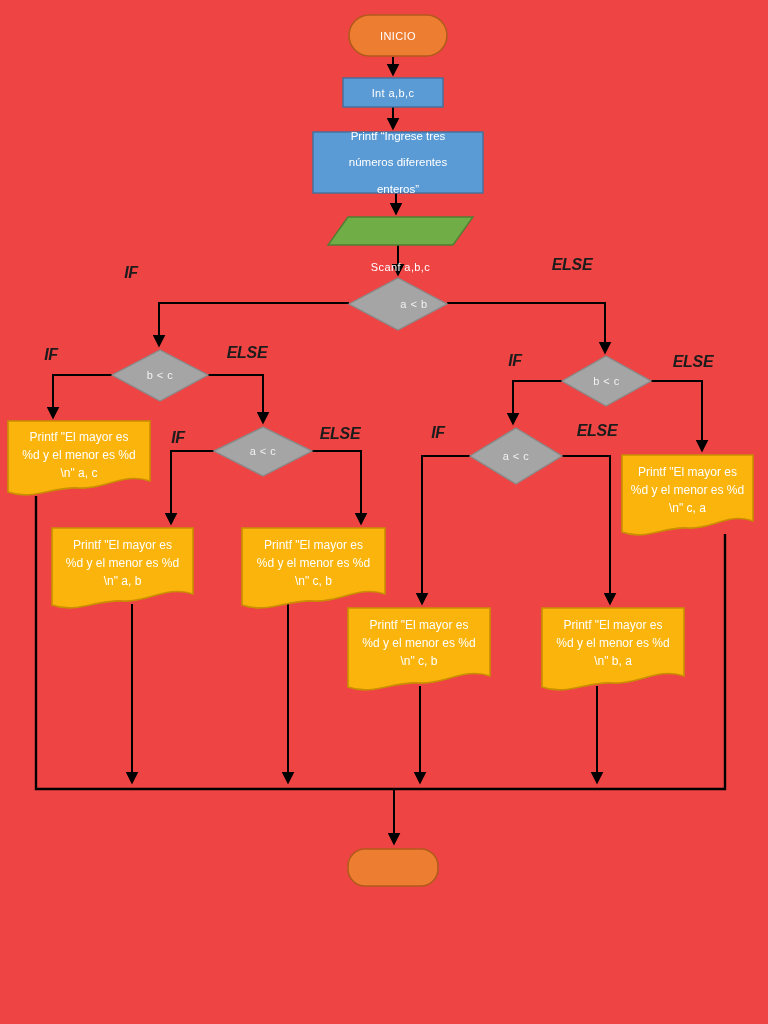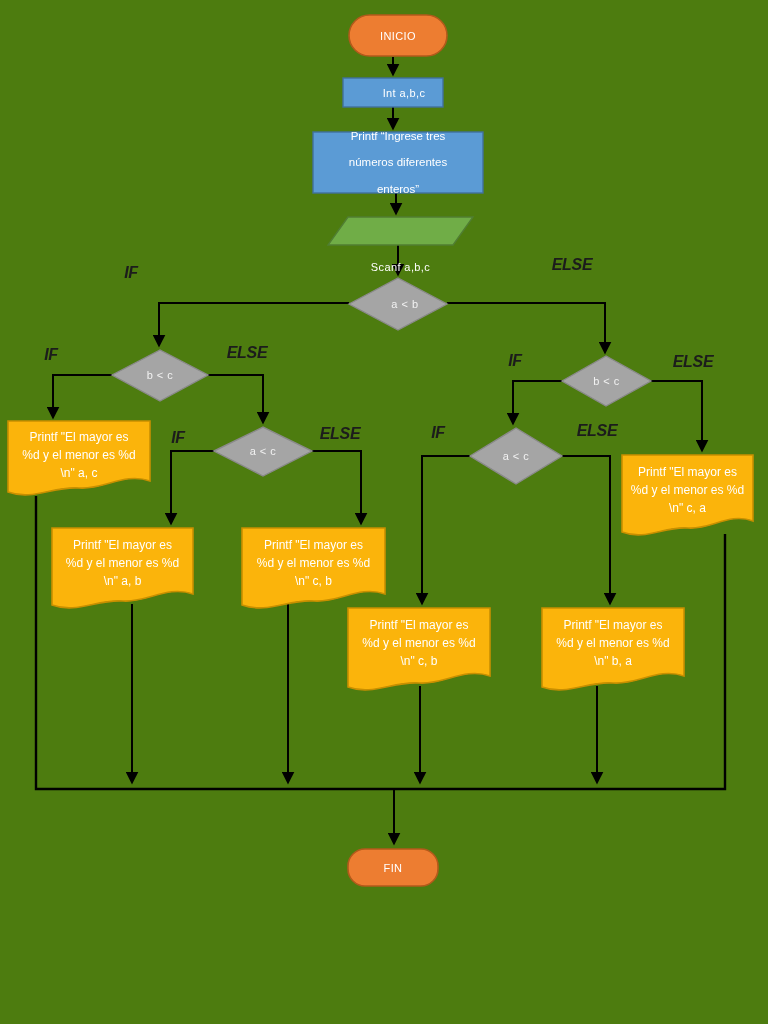--- a/index.html
+++ b/index.html
@@ -1,16 +1,16 @@
 <!DOCTYPE html>
 <html><head>
 <meta charset="utf-8">
 <style>
   html,body{margin:0;padding:0;background:#ffffff;}
-  #page{position:relative;width:768px;height:1024px;background:#4d7c0f;overflow:hidden;
+  #page{position:relative;width:768px;height:1024px;background:#ef4444;overflow:hidden;
         font-family:"Liberation Sans",sans-serif;}
   #wires{position:absolute;left:0;top:0;width:768px;height:1024px;}
   .txt{position:absolute;display:flex;align-items:center;justify-content:center;
        text-align:center;color:#ffffff;pointer-events:none;}
   .node-s{font-size:11px;letter-spacing:.4px;}
   .diam{font-size:11px;color:#f2f2f2;letter-spacing:.5px;}
   .prompt{font-size:11.5px;line-height:1.62;}
   .doctext{font-size:12px;line-height:1.5;}
   .branch{position:absolute;display:flex;align-items:center;justify-content:center;
           font-size:16px;font-weight:600;color:#1c1c1c;letter-spacing:-0.3px;font-style:italic;}
@@ -65,33 +65,32 @@
     <path d="M52,528 h141 v66 c-26,-9 -46,9 -70,7 c-26,-2 -46,13 -71,4 z" fill="#FBB40B" stroke="#C98F00" stroke-width="1.6"></path>
     <path d="M242,528 h143 v66 c-26,-9 -46,9 -71,7 c-26,-2 -46,13 -72,4 z" fill="#FBB40B" stroke="#C98F00" stroke-width="1.6"></path>
     <path d="M348,608 h142 v68 c-26,-9 -46,9 -71,7 c-26,-2 -46,13 -71,4 z" fill="#FBB40B" stroke="#C98F00" stroke-width="1.6"></path>
     <path d="M542,608 h142 v68 c-26,-9 -46,9 -71,7 c-26,-2 -46,13 -71,4 z" fill="#FBB40B" stroke="#C98F00" stroke-width="1.6"></path>
     <path d="M622,455 h131 v66 c-24,-9 -42,9 -65,7 c-24,-2 -42,13 -66,4 z" fill="#FBB40B" stroke="#C98F00" stroke-width="1.6"></path>
 
     <rect x="348" y="849" width="90" height="37" rx="17" fill="#ED7D31" stroke="#B25A1B" stroke-width="1.6"></rect>
   </svg>
 
   <div class="txt node-s" style="left:349px;top:15px;width:98px;height:41px;">INICIO</div>
-  <div class="txt node-s" style="left:343px;top:78px;width:100px;height:29px;padding-left:11px;">Int a,b,c</div>
+  <div class="txt node-s" style="left:343px;top:78px;width:100px;height:29px;">Int a,b,c</div>
   <div class="txt prompt" style="left:313px;top:132px;width:170px;height:61px;flex-direction:column;gap:8px;">
       <span>Printf “Ingrese tres</span>
       <span>números diferentes</span>
       <span>enteros”</span>
   </div>
   <div class="txt node-s" style="left:338px;top:216px;width:125px;height:29px;margin-top:36px;">Scanf a,b,c</div>
-  <div class="txt diam" style="left:356px;top:282px;width:98px;height:44px;">a &lt; b</div>
+  <div class="txt diam" style="left:365px;top:282px;width:98px;height:44px;">a &lt; b</div>
   <div class="txt diam" style="left:112px;top:353px;width:96px;height:44px;">b &lt; c</div>
   <div class="txt diam" style="left:214px;top:429px;width:98px;height:44px;">a &lt; c</div>
   <div class="txt diam" style="left:562px;top:359px;width:89px;height:44px;">b &lt; c</div>
   <div class="txt diam" style="left:470px;top:434px;width:92px;height:44px;">a &lt; c</div>
-  <div class="txt node-s" style="left:348px;top:849px;width:90px;height:37px;">FIN</div>
 
   <div class="txt doctext" style="left:8px;top:426px;width:142px;height:58px;flex-direction:column;">
       <span>Printf "El mayor es</span>
       <span>%d y el menor es %d</span>
       <span>\n" a, c</span>
   </div>
   <div class="txt doctext" style="left:52px;top:534px;width:141px;height:58px;flex-direction:column;">
       <span>Printf "El mayor es</span>
       <span>%d y el menor es %d</span>
       <span>\n" a, b</span>

